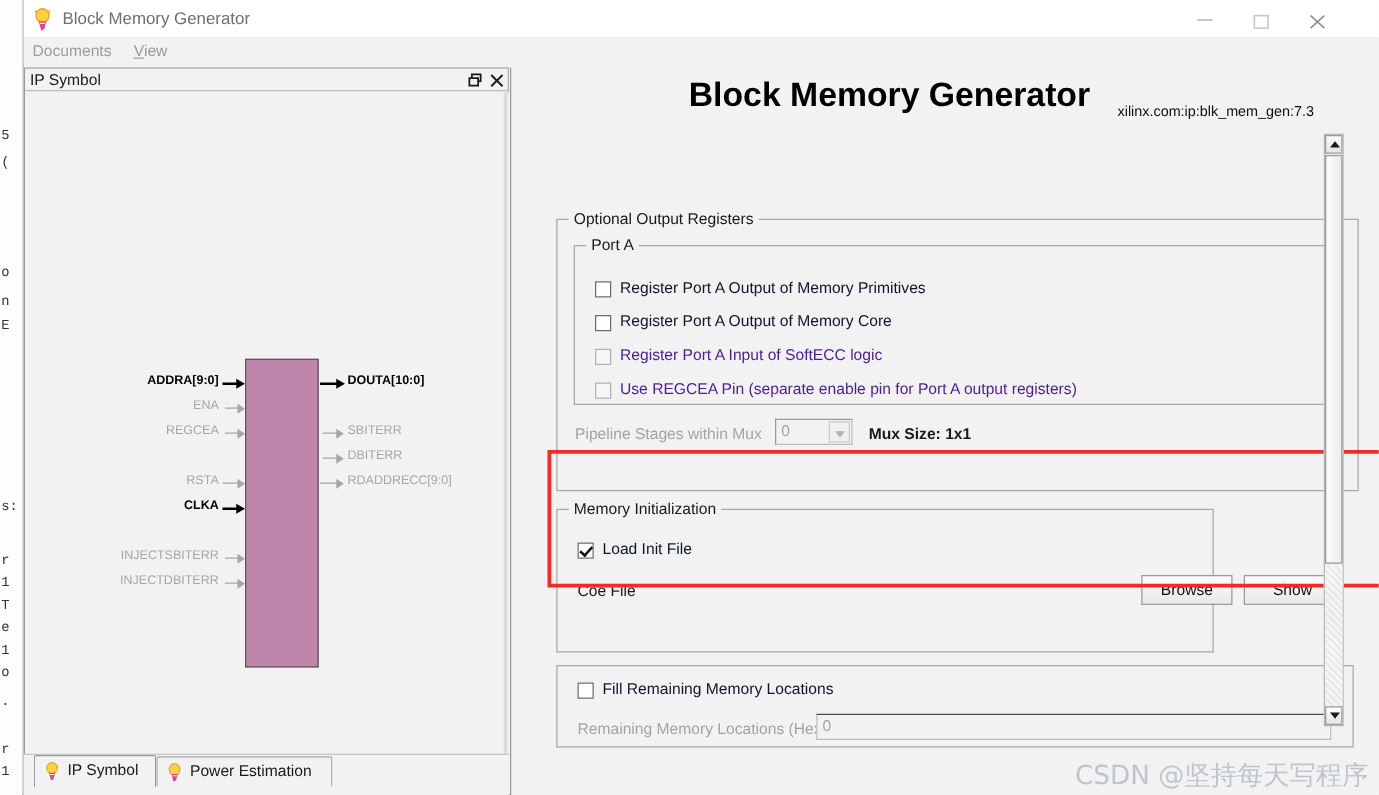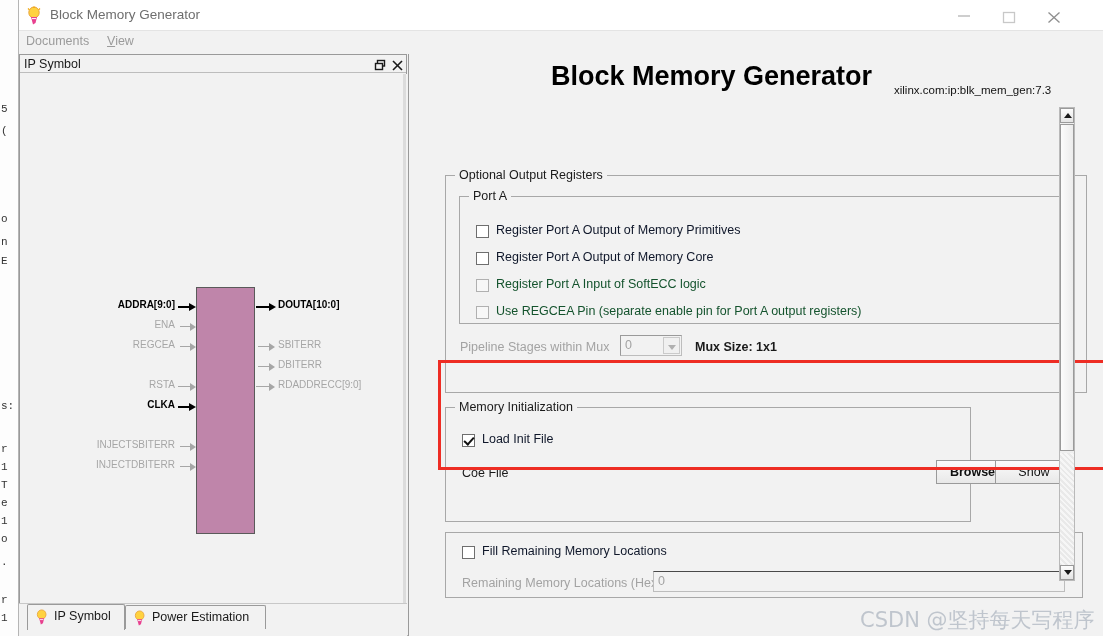--- a/index.html
+++ b/index.html
@@ -233,21 +233,21 @@
   .cb.checked::after {
     content: ""; position: absolute; left: 3px; top: 0px;
     width: 4px; height: 8px;
     border: solid #111; border-width: 0 2px 2px 0;
     transform: rotate(42deg);
   }
   .cb-lbl {
     position: absolute; left: 20px; top: -1px;
     font-size: 12.5px; color: #0f172a; white-space: nowrap;
   }
-  .cb-lbl.disabled { color: #14532d; }
+  .cb-lbl.disabled { color: #4c1d95; }
 
   
   .lbl {
     position: absolute; font-size: 12.5px; color: #1a1a1a; white-space: nowrap;
   }
   .lbl.disabled { color: #a3a3a3; }
   .field {
     position: absolute; height: 21px;
     background: #ffffff;
     border: 1px solid #8b8b8b;
@@ -544,21 +544,21 @@
 
         <div class="group grp-mem">
           <span class="legend">Memory Initialization</span>
 
           <div class="cb-row" style="left:16px; top:25px;">
             <span class="cb checked"></span>
             <span class="cb-lbl">Load Init File</span>
           </div>
 
           <span class="lbl" style="left:16px; top:58px;">Coe File</span>
-          <div class="btn" style="left:490px; top:52px; width:73px;font-weight:bold;">Browse</div>
+          <div class="btn" style="left:467px; top:52px; width:73px;">Browse</div>
           <div class="btn" style="left:549px; top:52px; width:78px;">Show</div>
         </div>
 
         <div class="group grp-fill">
           <div class="cb-row" style="left:16px; top:12px;">
             <span class="cb"></span>
             <span class="cb-lbl">Fill Remaining Memory Locations</span>
           </div>
           <span class="lbl disabled" style="left:16px; top:43px;">Remaining Memory Locations (Hex)</span>
           <div class="field disabled" style="left:207px; top:38px; width:412px;">0</div>

